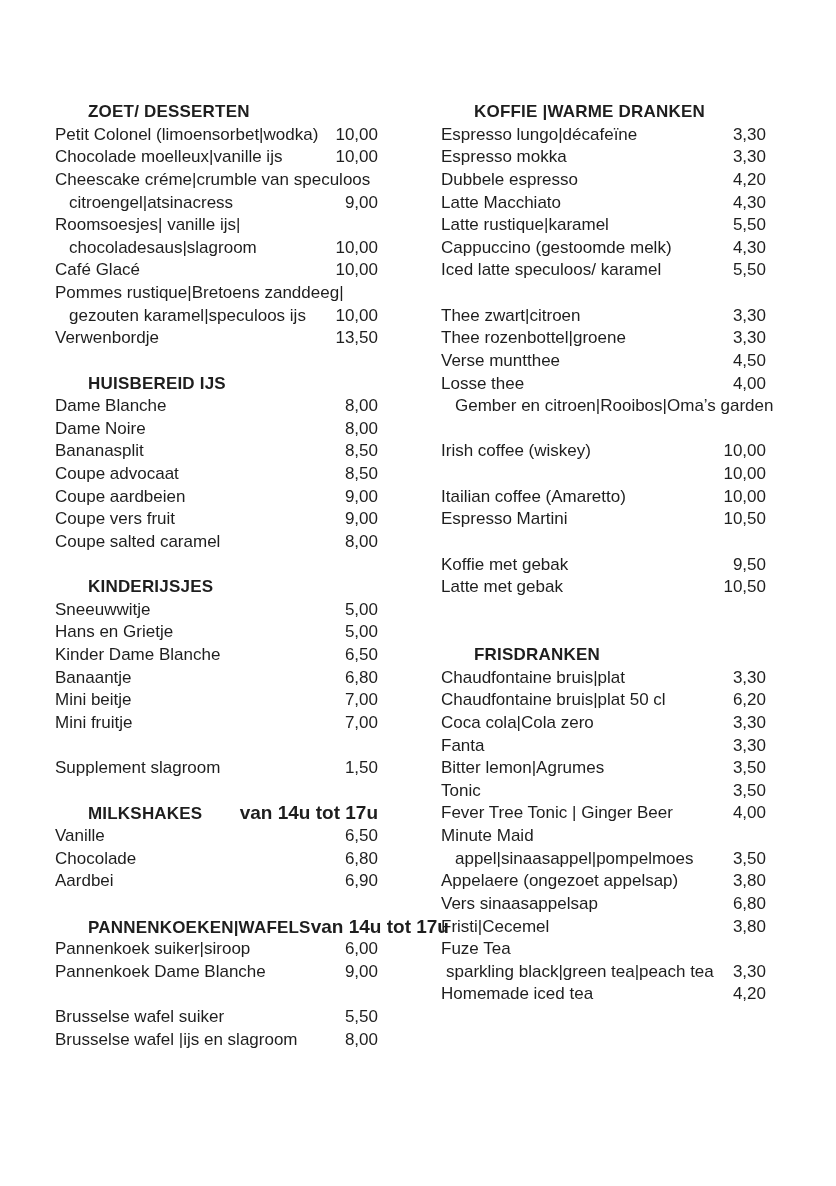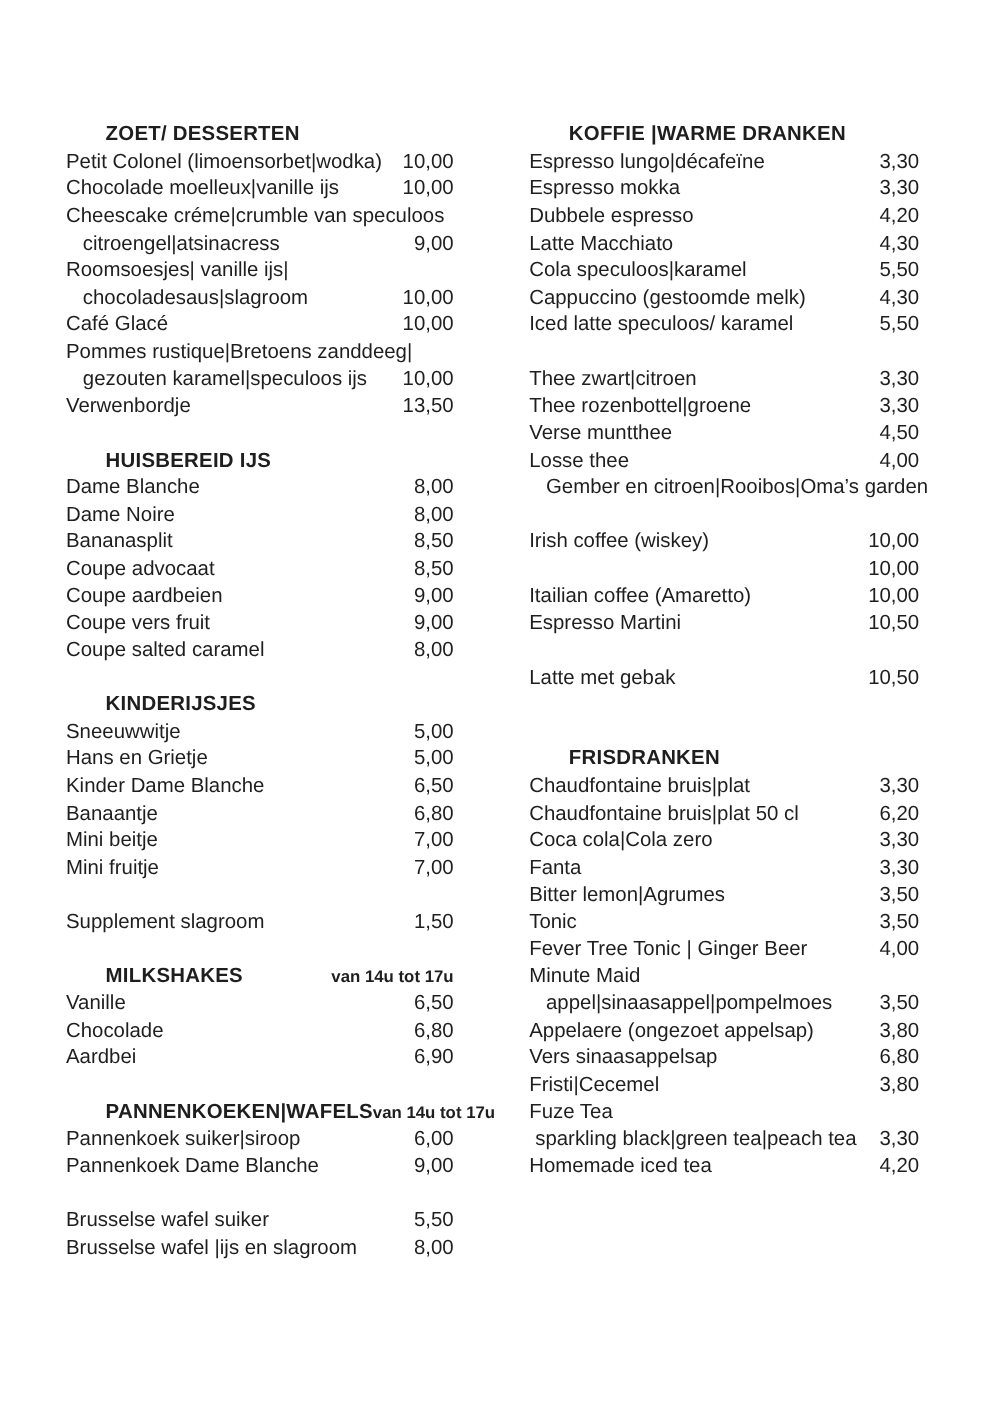--- a/index.html
+++ b/index.html
@@ -31,21 +31,21 @@
   .row .name { flex: 0 0 auto; }
   .row .price { margin-left: auto; padding-left: 8px; }
   .row.header .name {
     font-weight: 700;
     letter-spacing: 0.2px;
     margin-left: 33px;
   }
   .row .note {
     margin-left: auto;
     font-weight: 700;
-    font-size: 14px;
+    font-size: 19px;
   }
   .row.ind1 { padding-left: 14px; }
   .row.ind2 { padding-left: 5px; }
 </style>
 </head>
 <body>
 
 <div class="page">
   <div class="col col-left">
       <div class="row header">
@@ -207,21 +207,21 @@
       </div>
       <div class="row item">
         <span class="name">Dubbele espresso</span>
         <span class="price">4,20</span>
       </div>
       <div class="row item">
         <span class="name">Latte Macchiato</span>
         <span class="price">4,30</span>
       </div>
       <div class="row item">
-        <span class="name">Cola speculoos|karamel</span>
+        <span class="name">Latte rustique|karamel</span>
         <span class="price">5,50</span>
       </div>
       <div class="row item">
         <span class="name">Cappuccino (gestoomde melk)</span>
         <span class="price">4,30</span>
       </div>
       <div class="row item">
         <span class="name">Iced latte speculoos/ karamel</span>
         <span class="price">5,50</span>
       </div>
@@ -255,20 +255,24 @@
       </div>
       <div class="row item">
         <span class="name">Itailian coffee (Amaretto)</span>
         <span class="price">10,00</span>
       </div>
       <div class="row item">
         <span class="name">Espresso Martini</span>
         <span class="price">10,50</span>
       </div>
       <div class="row blank"></div>
+      <div class="row item">
+        <span class="name">Koffie met gebak</span>
+        <span class="price">9,50</span>
+      </div>
       <div class="row item">
         <span class="name">Latte met gebak</span>
         <span class="price">10,50</span>
       </div>
       <div class="row blank"></div>
       <div class="row blank"></div>
       <div class="row header">
         <span class="name">FRISDRANKEN</span>
       </div>
       <div class="row item">

